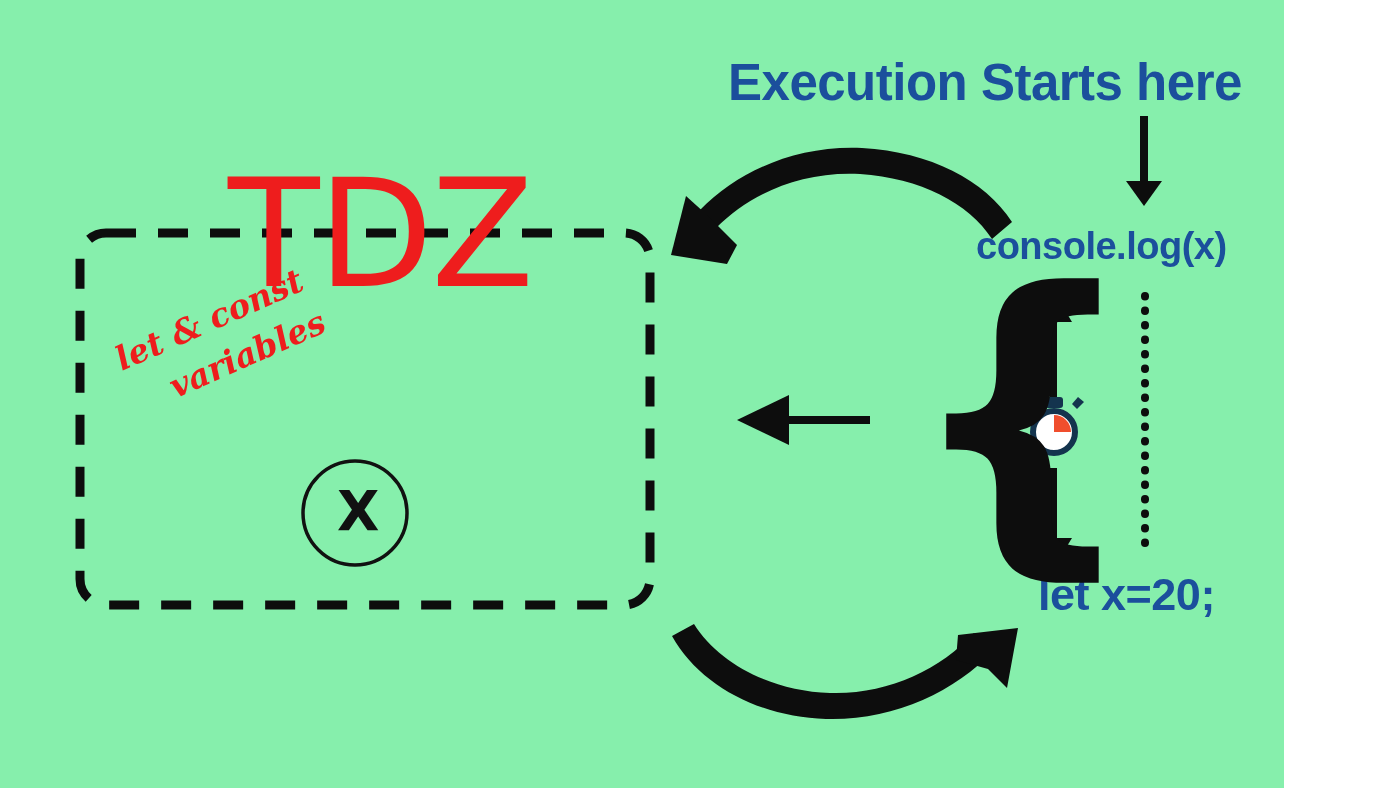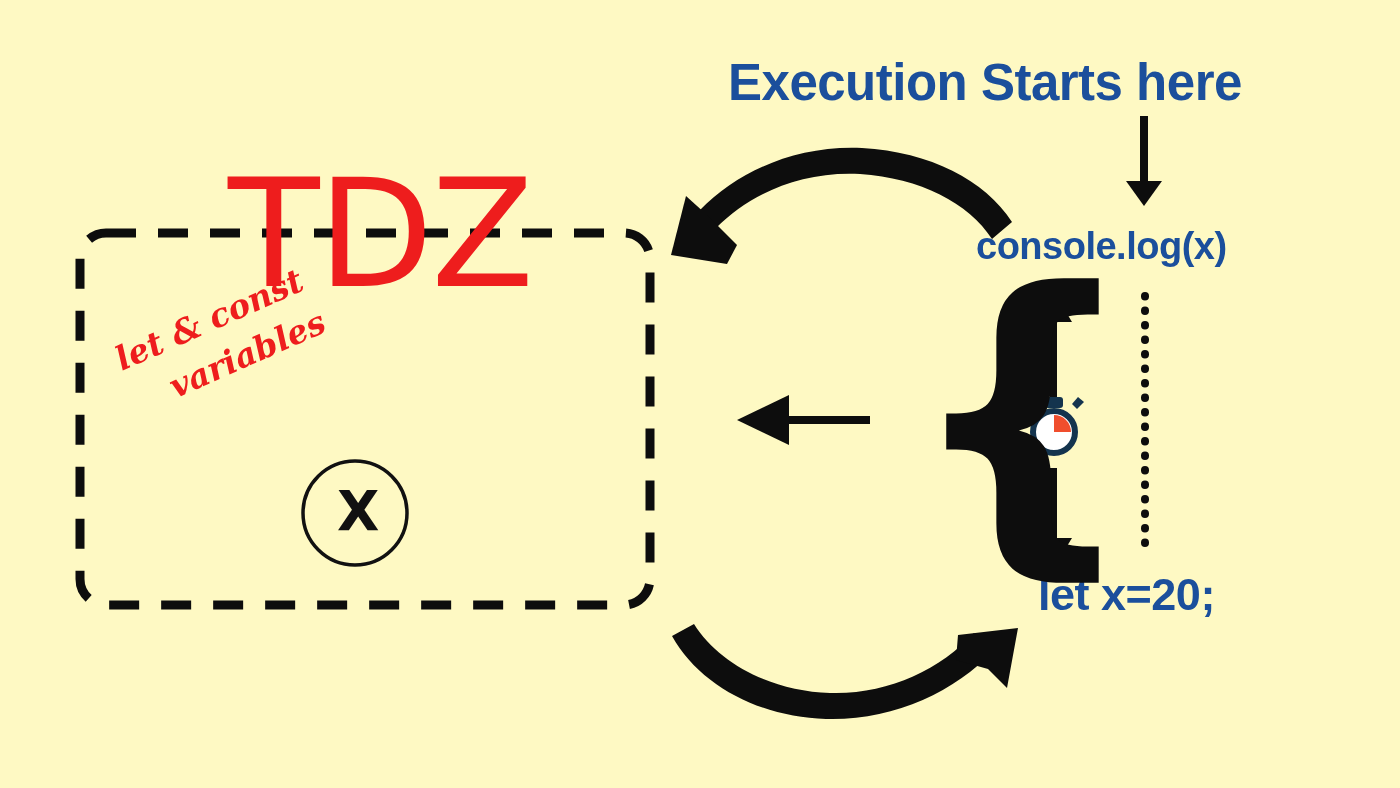--- a/index.html
+++ b/index.html
@@ -6,23 +6,23 @@
   html, body {
     margin: 0;
     padding: 0;
     background: #ffffff;
   }
   body {
     font-family: "Liberation Sans", sans-serif;
   }
   #stage {
     position: relative;
-    width: 1400px;
+    width: 1284px;
     height: 788px;
-    background: #fef9c3;
+    background: #86efac;
     overflow: hidden;
   }
   #art {
     position: absolute;
     left: 0;
     top: 0;
     width: 1400px;
     height: 788px;
   }
   .lbl {

